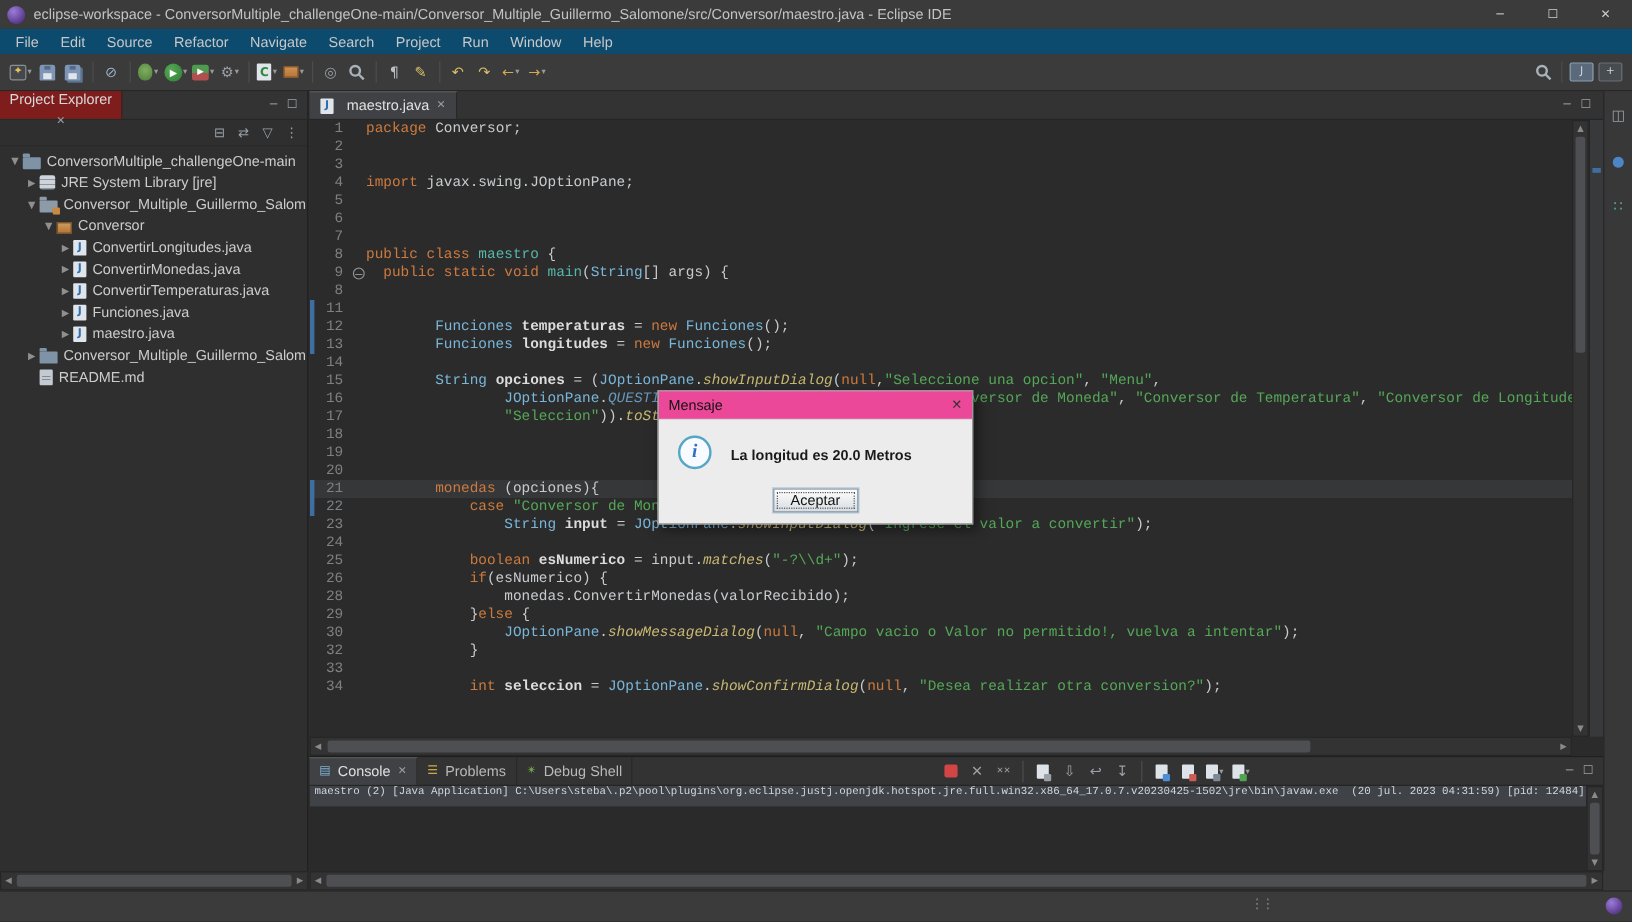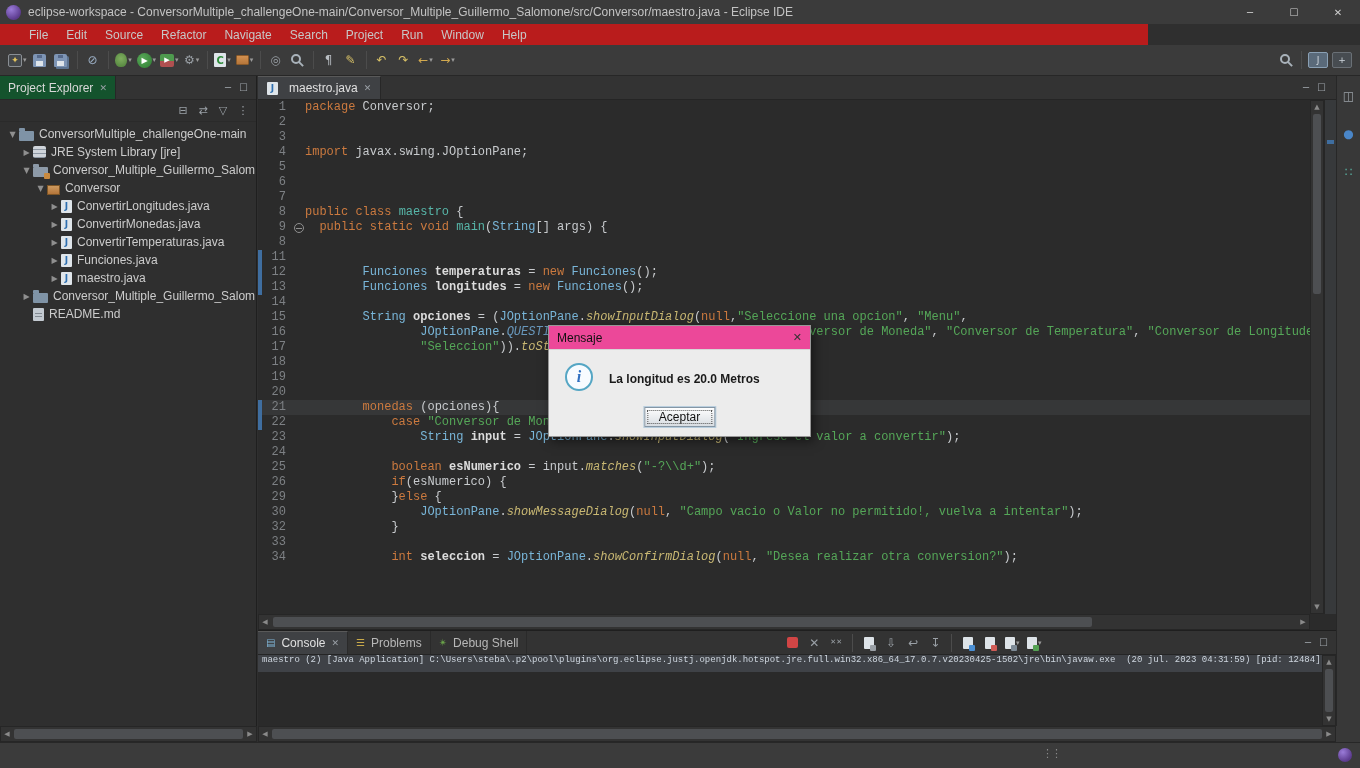--- a/index.html
+++ b/index.html
@@ -15,22 +15,22 @@
   #titlebar { position:absolute; left:0; top:0; width:1360px; height:24px;
     background:#3b3b3b; display:flex; align-items:center; color:#c3c3c3; font-size:12px; }
   #app-logo { width:15px; height:15px; border-radius:50%; margin:0 7px 0 6px;
     background:radial-gradient(circle at 35% 30%, #9a7bd8, #5c3b8e 70%); flex:none; }
   #title-text { white-space:nowrap; overflow:hidden; }
   #win-controls { margin-left:auto; display:flex; height:100%; }
   .winbtn { width:44px; height:100%; display:flex; align-items:center; justify-content:center;
     color:#cfcfcf; font-size:10px; font-family:"DejaVu Sans",sans-serif; }
 
   
-  #menubar { position:absolute; left:0; top:24px; width:1148px; height:21px;
-    background:#b91c1c; display:flex; align-items:center; padding-left:20px; }
+  #menubar { position:absolute; left:0; top:24px; width:1360px; height:21px;
+    background:#0c4a6e; display:flex; align-items:center; padding-left:4px; }
   .menu-item { padding:2px 9px; color:#c7c7c7; font-size:12px; border-radius:2px; }
 
   
   #toolbar { position:absolute; left:0; top:45px; width:1360px; height:31px;
     background:#3b3b3b; border-bottom:1px solid #272727; display:flex; align-items:center; padding:0 6px; }
   #toolbar-left { display:flex; align-items:center; }
   #toolbar-right { margin-left:auto; display:flex; align-items:center; }
   .tbi { min-width:22px; height:24px; padding:0 2px; display:flex; align-items:center;
     justify-content:center; border-radius:3px; }
   .tbi .glyph { font-size:12px; }
@@ -64,21 +64,21 @@
   .sh-stopred { width:11px; height:11px; background:#d14545; border-radius:2px; }
   .sh-doc { width:10px; height:12px; background:#dde3e8; border-radius:1px; }
   .sh-doc .badge { position:absolute; right:-2px; bottom:-2px; width:6px; height:6px; border-radius:1px; }
 
   
   #sidebar { position:absolute; left:0; top:76px; width:257px; height:650px;
     background:#2f2f2f; border-right:1px solid #1f1f1f; }
   .view-header { height:24px; background:#333333; border-bottom:1px solid #272727;
     display:flex; align-items:center; }
   .view-tab { height:100%; display:flex; align-items:center; gap:6px; padding:0 8px;
-    background:#14532d; color:#d8d8d8; font-size:12px; border-right:1px solid #272727; }
+    background:#7f1d1d; color:#d8d8d8; font-size:12px; border-right:1px solid #272727;flex-direction:column; }
   .tab-close { color:#9aa0a6; font-size:9px; font-family:"DejaVu Sans",sans-serif; }
   .hdr-btns { margin-left:auto; display:flex; gap:8px; padding-right:8px; color:#9aa0a6;
     font-size:10px; font-family:"DejaVu Sans",sans-serif; }
   #side-toolbar { height:22px; display:flex; align-items:center; justify-content:flex-end;
     gap:2px; padding-right:4px; border-bottom:1px solid #2a2a2a; }
   #side-toolbar .tbi { min-width:18px; height:18px; }
   #side-toolbar .glyph { font-size:11px; }
 
   #tree { padding-top:3px; font-size:12px; color:#cccccc; overflow:hidden; }
   .tree-row { height:18px; display:flex; align-items:center; white-space:nowrap; overflow:hidden; }
@@ -541,20 +541,25 @@
           <span class="lnum">25</span>
           <span class="fold"></span>
           <span class="ctext" style="padding-left: 12ch;"><span class="tk-k">boolean</span><span class="tk-d"> </span><span class="tk-v">esNumerico</span><span class="tk-d"> = input.</span><span class="tk-m">matches</span><span class="tk-d">(</span><span class="tk-s">"-?\\d+"</span><span class="tk-d">);</span></span>
         </div>
         <div class="crow">
           <span class="lnum">26</span>
           <span class="fold"></span>
           <span class="ctext" style="padding-left: 12ch;"><span class="tk-k">if</span><span class="tk-d">(esNumerico) {</span></span>
         </div>
         <div class="crow">
+          <span class="lnum">28</span>
+          <span class="fold"></span>
+          <span class="ctext" style="padding-left: 16ch;"><span class="tk-d">monedas.ConvertirMonedas(valorRecibido);</span></span>
+        </div>
+        <div class="crow">
           <span class="lnum">29</span>
           <span class="fold"></span>
           <span class="ctext" style="padding-left: 12ch;"><span class="tk-d">}</span><span class="tk-k">else</span><span class="tk-d"> {</span></span>
         </div>
         <div class="crow">
           <span class="lnum">30</span>
           <span class="fold"></span>
           <span class="ctext" style="padding-left: 16ch;"><span class="tk-c">JOptionPane</span><span class="tk-d">.</span><span class="tk-m">showMessageDialog</span><span class="tk-d">(</span><span class="tk-k">null</span><span class="tk-d">, </span><span class="tk-s">"Campo vacio o Valor no permitido!, vuelva a intentar"</span><span class="tk-d">);</span></span>
         </div>
         <div class="crow">

